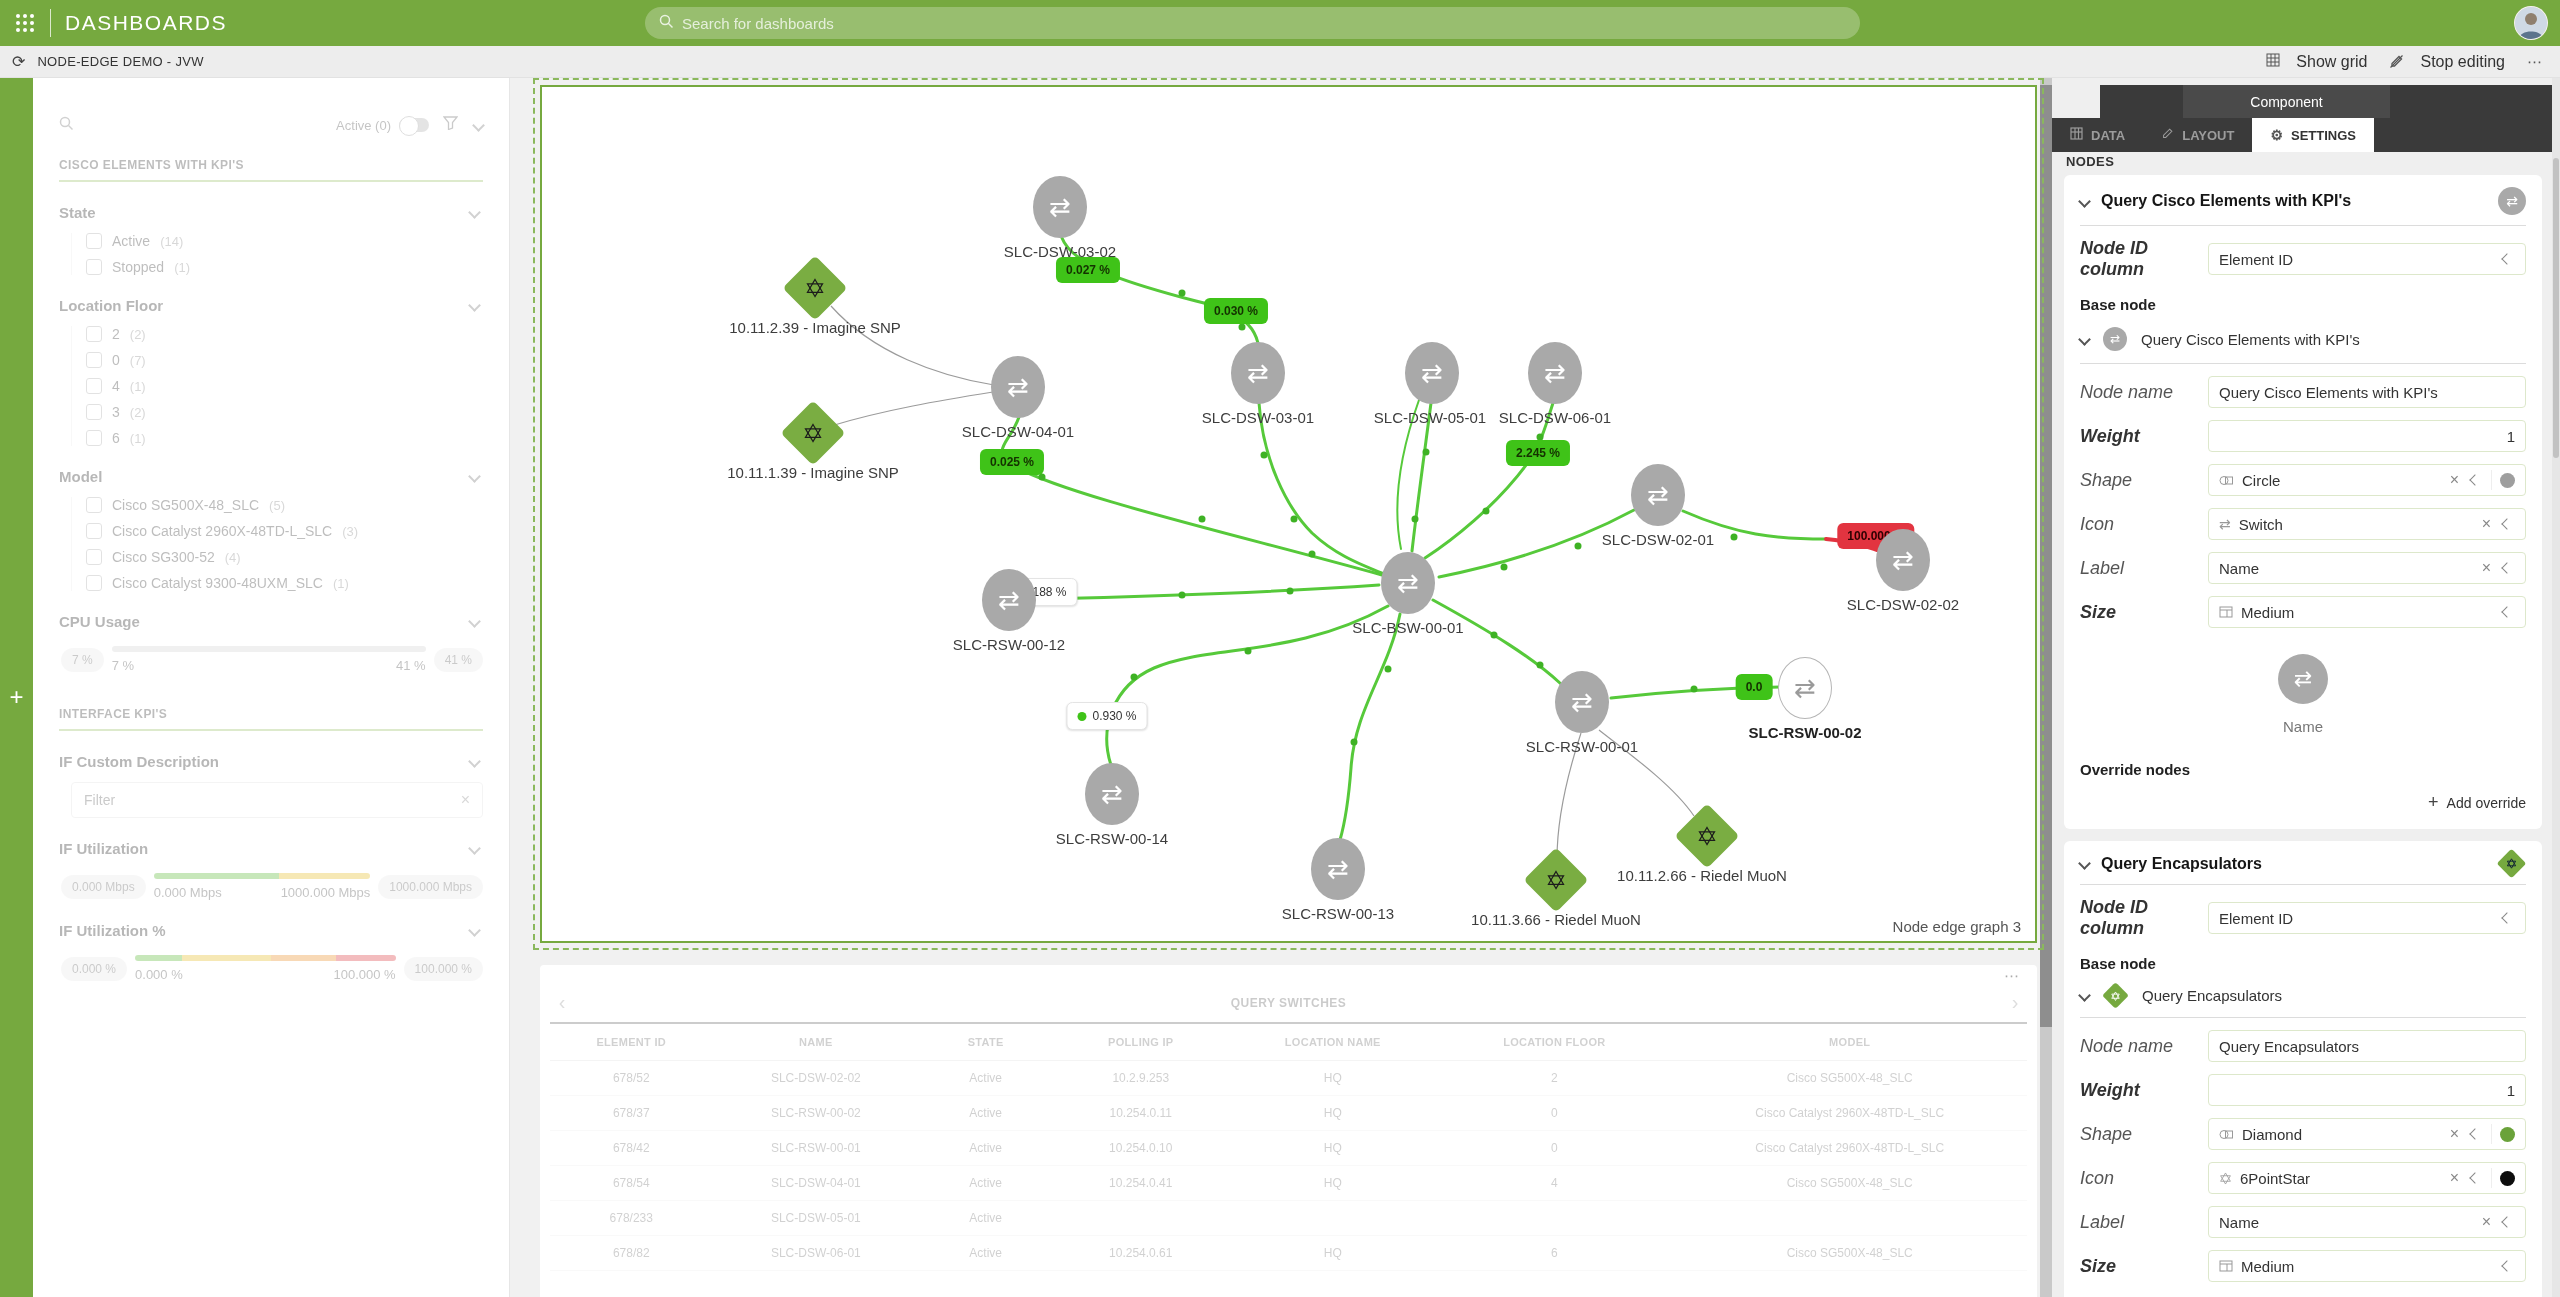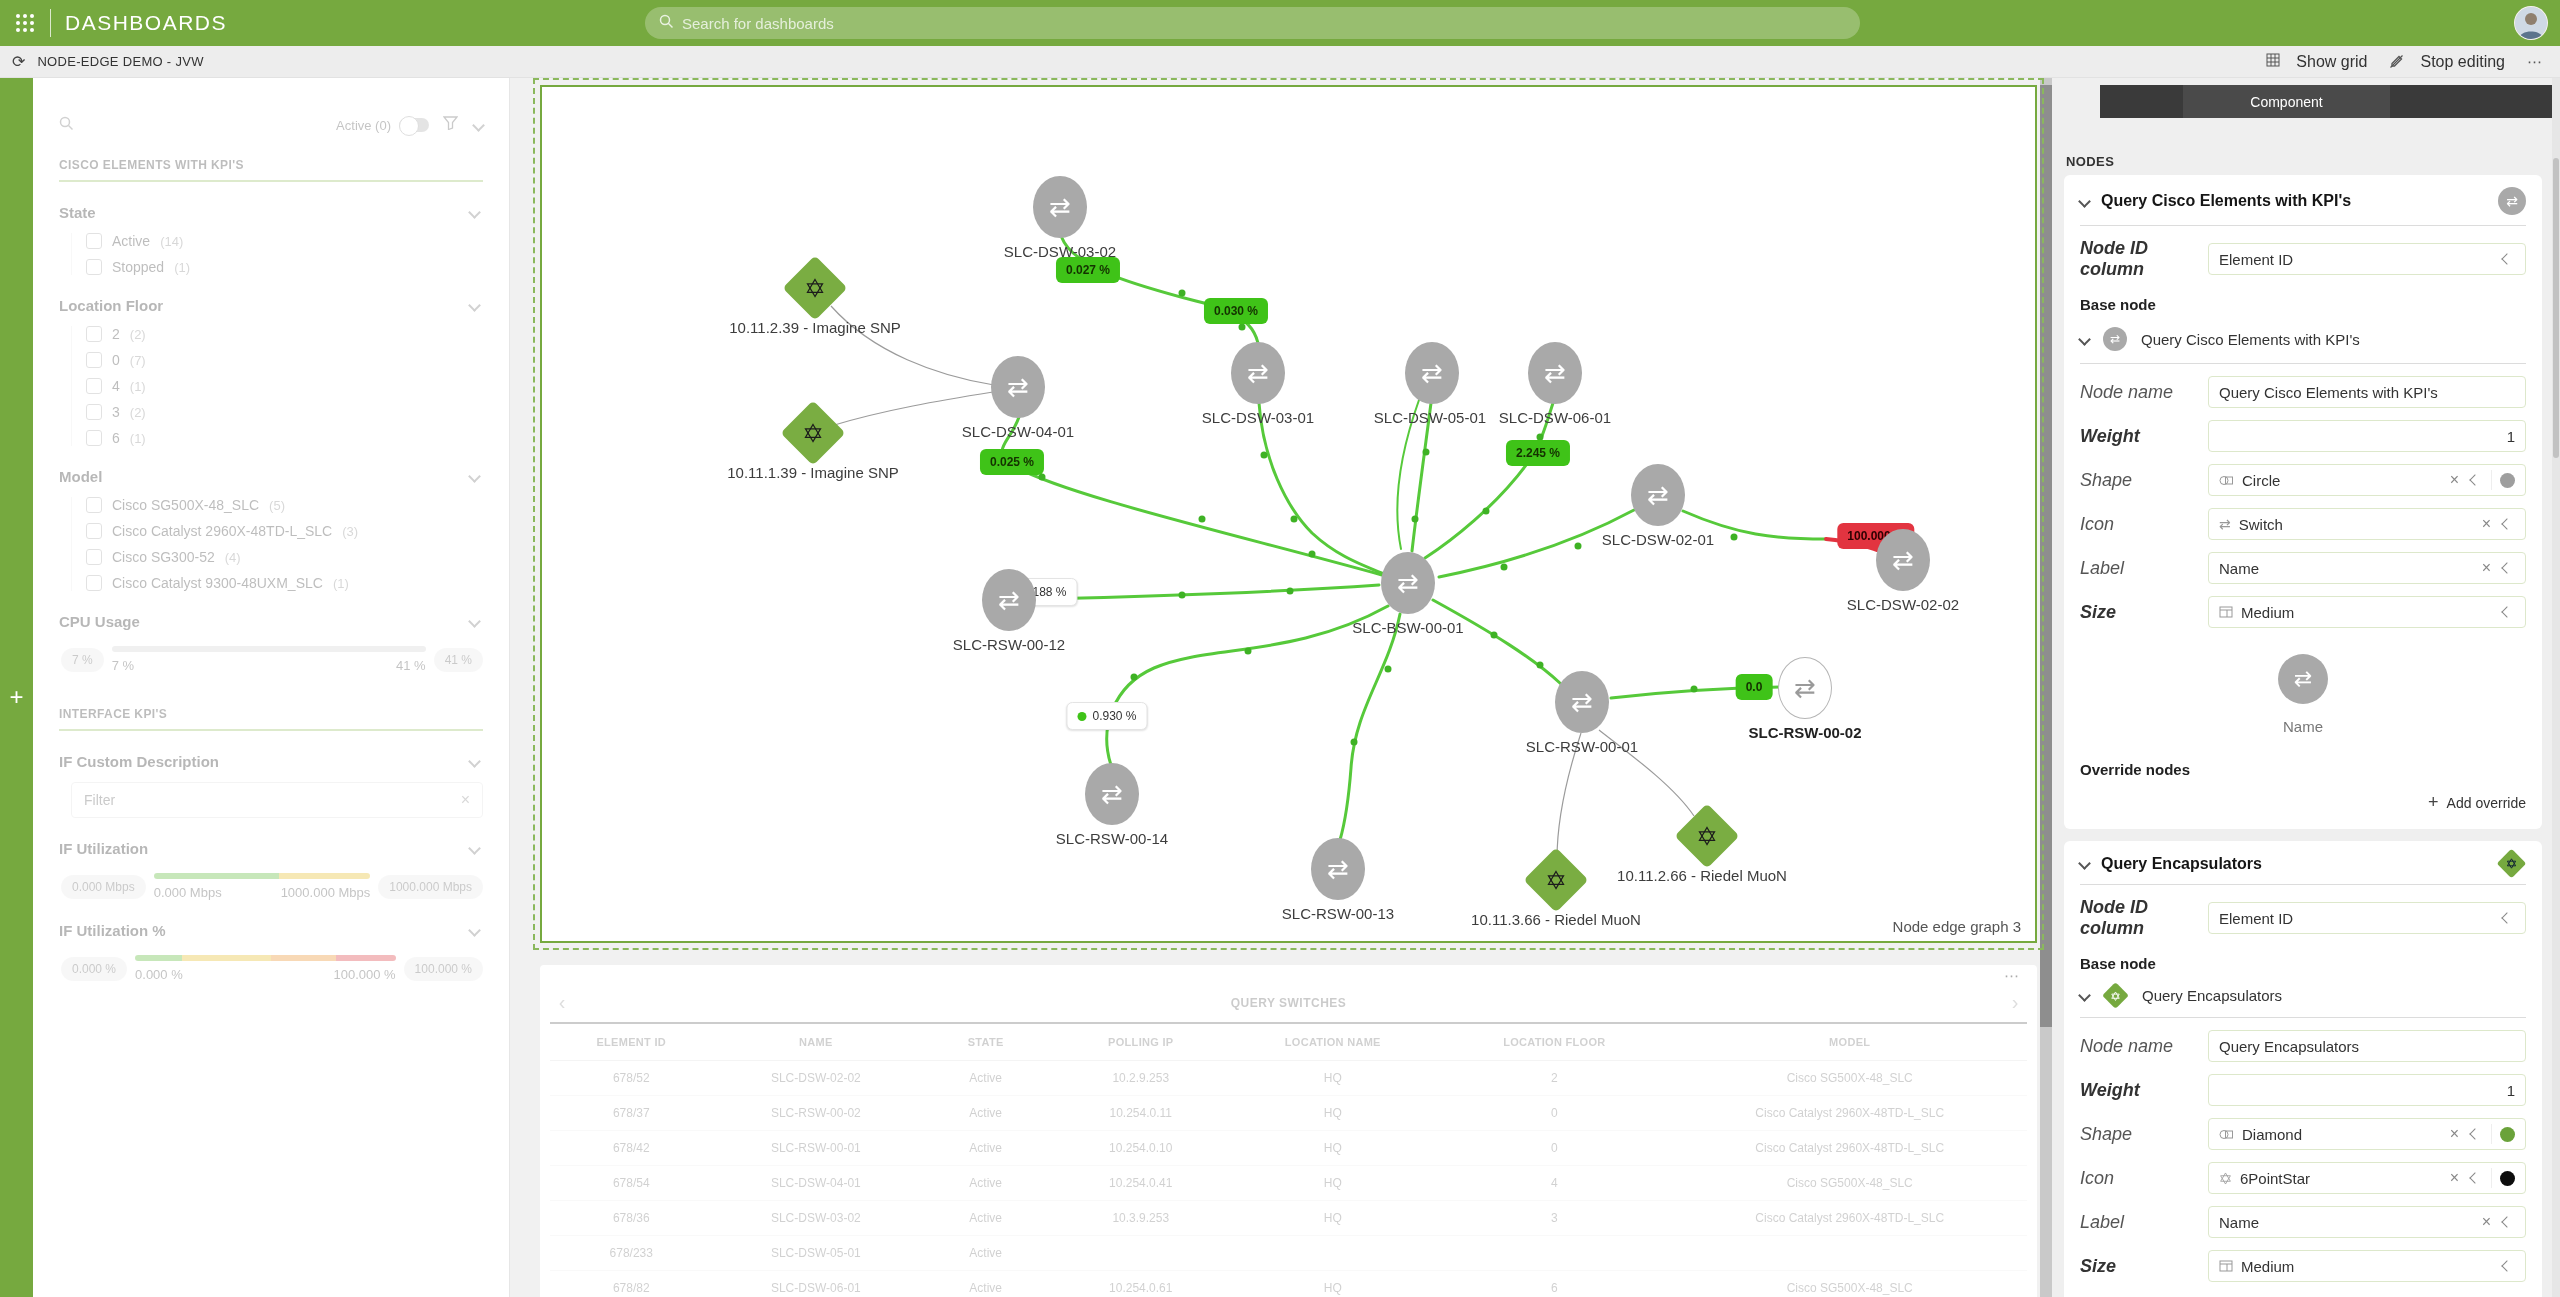--- a/index.html
+++ b/index.html
@@ -625,29 +625,20 @@
           <tr>
               <td>678/54</td>
               <td>SLC-DSW-04-01</td>
               <td>Active</td>
               <td>10.254.0.41</td>
               <td>HQ</td>
               <td>4</td>
               <td>Cisco SG500X-48_SLC</td>
             </tr>
           <tr>
-              <td>678/36</td>
-              <td>SLC-DSW-03-02</td>
-              <td>Active</td>
-              <td>10.3.9.253</td>
-              <td>HQ</td>
-              <td>3</td>
-              <td>Cisco Catalyst 2960X-48TD-L_SLC</td>
-            </tr>
-          <tr>
               <td>678/233</td>
               <td>SLC-DSW-05-01</td>
               <td>Active</td>
               <td></td>
               <td></td>
               <td></td>
               <td></td>
             </tr>
           <tr>
               <td>678/82</td>
@@ -665,20 +656,43 @@
   </section>
 
   <div class="mid-scroll">
       <div class="thumb"></div>
     </div>
 
   <aside class="right-panel">
     <div class="rp-header">
       <div class="rp-title-tab">Component</div>
     </div>
+    <div class="rp-tabs">
+      <div class="rp-tab">
+        <span><svg width="13" height="13" viewBox="0 0 13 13">
+              <g stroke="#9c9c9c" stroke-width="1.2" fill="none">
+                <rect x="1" y="1" width="11" height="11"></rect>
+                <line x1="1" y1="5" x2="12" y2="5"></line>
+                <line x1="5" y1="1" x2="5" y2="12"></line>
+                <line x1="8.5" y1="1" x2="8.5" y2="12"></line>
+              </g>
+            </svg></span>
+        <span>DATA</span>
+      </div>
+      <div class="rp-tab">
+        <span><svg width="13" height="13" viewBox="0 0 15 15">
+              <path d="M3 12 L3 9.5 L10 2.5 L12.5 5 L5.5 12 Z" stroke="#9c9c9c" stroke-width="1.2" fill="none"></path>
+            </svg></span>
+        <span>LAYOUT</span>
+      </div>
+      <div class="rp-tab active">
+        <span style="font-size:14px;color:#555;">⚙</span>
+        <span>SETTINGS</span>
+      </div>
+    </div>
 
     <div class="rp-content">
       <div class="rp-section">NODES</div>
 
       <div class="card">
         <div class="card-head">
           <span class="chev2"></span>
           <span class="card-title">Query Cisco Elements with KPI's</span>
           <span class="hicon-circle">⇄</span>
         </div>

